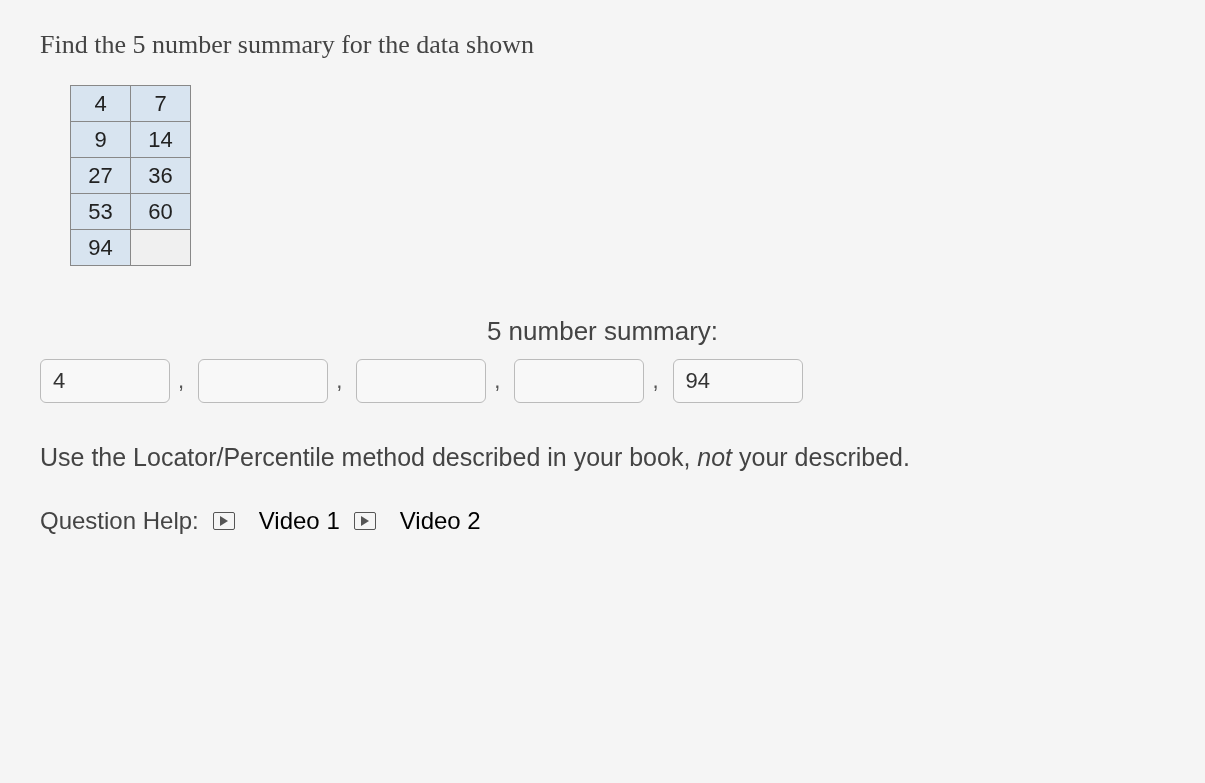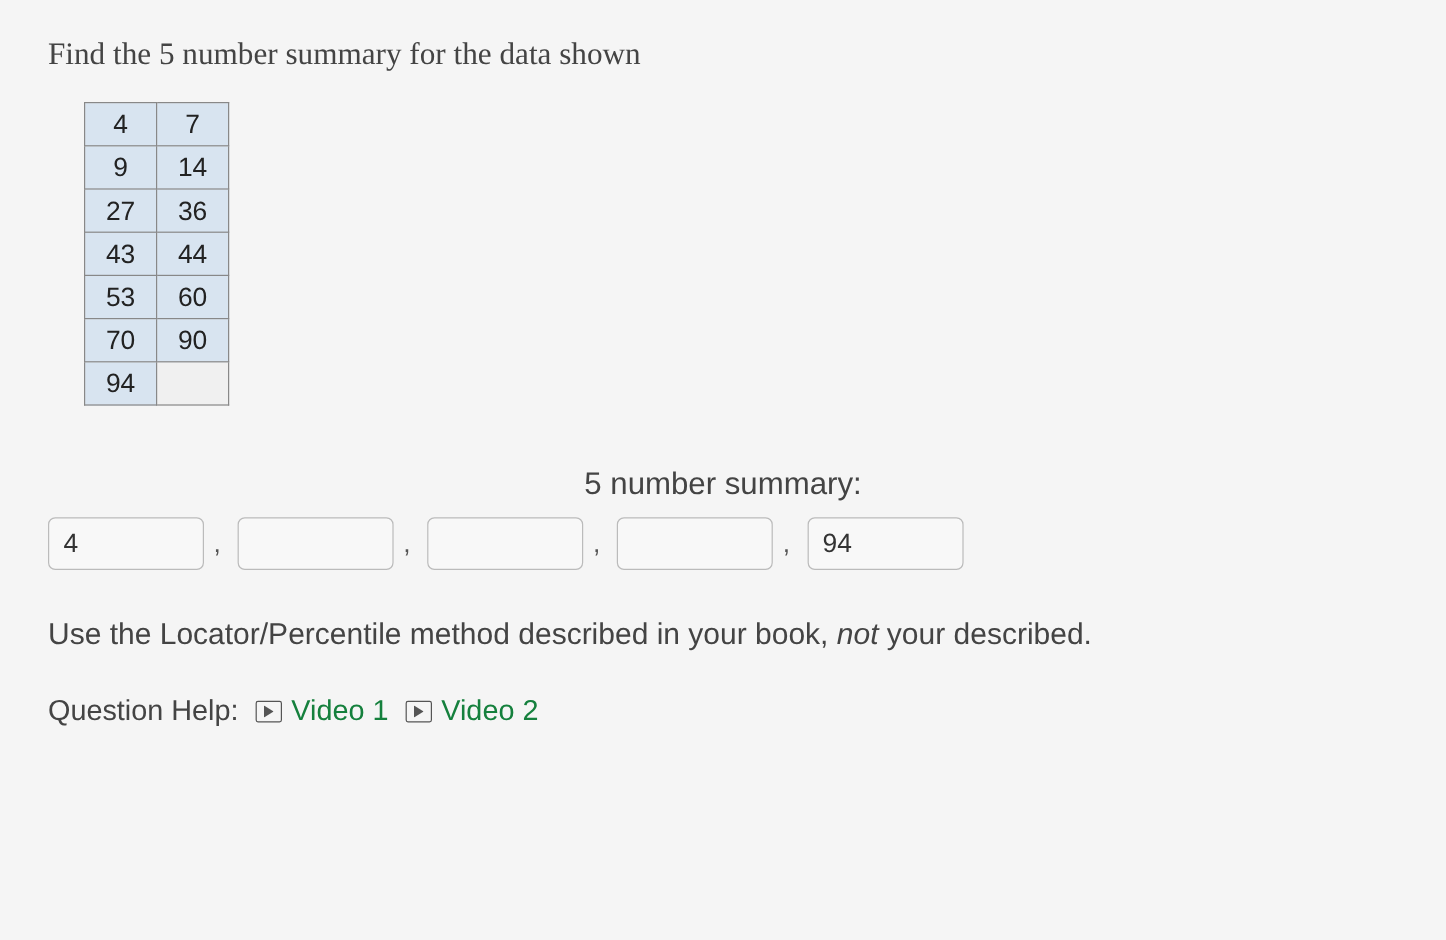--- a/index.html
+++ b/index.html
@@ -74,24 +74,24 @@
       text-align: right;
     }
     .help-row {
       font-size: 24px;
       color: #444;
       display: flex;
       align-items: flex-end;
       gap: 14px;
     }
     .video-link {
-      color: #15803d;
+      color: #000000;
       display: inline-flex;
       align-items: center;
-      gap: 8px;
+      gap: 24px;
       cursor: pointer;
     }
     .play-icon {
       display: inline-flex;
       width: 22px;
       height: 18px;
       border: 1.5px solid #555;
       border-radius: 2px;
       align-items: center;
       justify-content: center;
@@ -113,30 +113,22 @@
   </tr>
   <tr>
     <td>9</td>
     <td>14</td>
   </tr>
   <tr>
     <td>27</td>
     <td>36</td>
   </tr>
   <tr>
-    <td>43</td>
-    <td>44</td>
-  </tr>
-  <tr>
     <td>53</td>
     <td>60</td>
-  </tr>
-  <tr>
-    <td>70</td>
-    <td>90</td>
   </tr>
   <tr>
     <td>94</td>
     <td class="empty"></td>
   </tr>
 </tbody>
   </table>
 
 <div class="summary-label">5 number summary:</div>
 

